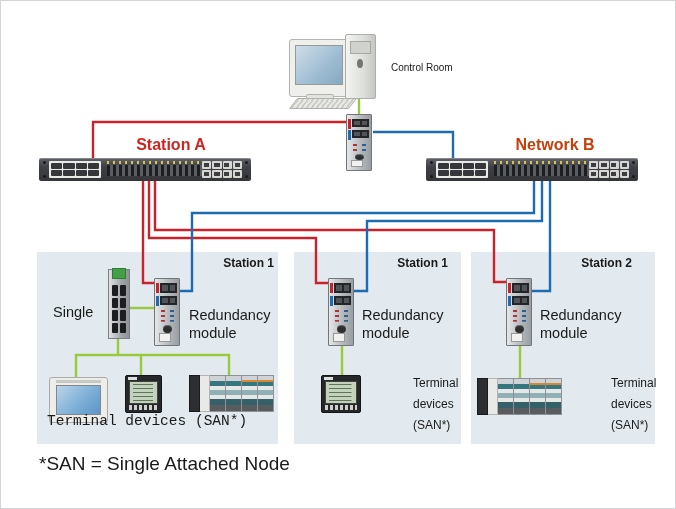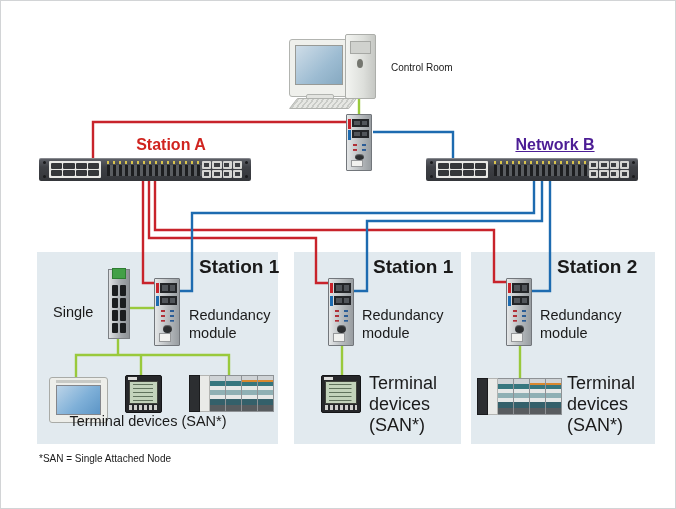--- a/index.html
+++ b/index.html
@@ -4,30 +4,30 @@
 <style>
   html,body{margin:0;padding:0;background:#fff;}
   .canvas{position:relative;width:674px;height:507px;background:#ffffff;border:1px solid #d2d4d6;
           font-family:"Liberation Sans", sans-serif;color:#1a1a1a;overflow:hidden;}
   svg.wires{position:absolute;left:0;top:0;width:676px;height:509px;z-index:2;}
   .device{position:absolute;z-index:3;}
   .label{position:absolute;z-index:4;white-space:nowrap;}
 
   
   .station-box{position:absolute;top:251px;height:192px;background:#e2eaef;z-index:1;}
-  .station-name{font-weight:bold;font-size:19px;text-align:right;}
+  .station-name{font-weight:bold;font-size:12px;text-align:right;}
 
   
   .t-control{font-size:10px;}
   .t-network{font-weight:bold;font-size:16px;text-align:center;width:104px;}
   .t-red{color:#d0241f;}
-  .t-blue{color:#4c1d95;text-decoration:underline;}
+  .t-blue{color:#c2410c;}
   .t-label{font-size:14.5px;line-height:18px;}
-  .t-terminal{font-size:18px;line-height:21px;white-space:nowrap;}
-  .t-foot{font-size:10px;}
+  .t-terminal{font-size:12px;line-height:21px;white-space:nowrap;margin-left:44px;}
+  .t-foot{font-size:19px;}
 
   
   .rack{width:212px;height:23px;background:linear-gradient(#60636a,#3e4045 40%,#34363a);
         border-radius:2px;box-shadow:inset 0 1px 0 rgba(255,255,255,.25);}
   .rack .screws{position:absolute;top:3px;bottom:3px;width:6px;display:flex;flex-direction:column;justify-content:space-between;}
   .rack .screws i{width:3px;height:3px;border-radius:50%;background:#191a1c;margin:0 auto;}
   .rack .screws.sl{left:2px;} .rack .screws.sr{right:2px;}
   .rack .panel{position:absolute;left:10px;top:3px;width:52px;height:17px;background:#e9e9e6;border-radius:1px;
                display:grid;grid-template-columns:repeat(4,1fr);grid-template-rows:repeat(2,1fr);gap:1px;padding:2px;box-sizing:border-box;}
   .rack .panel i{background:#35373a;border-radius:1px;}
@@ -268,21 +268,21 @@
     <div class="rec-btns"></div>
   </div>
   <div class="device io" style="left:188px;top:374px;">
     <div class="cpu"></div>
     <div class="wht"></div>
     <div class="mod"></div>
     <div class="mod"></div>
     <div class="mod alt"></div>
     <div class="mod alt"></div>
   </div>
-  <div class="label t-label" style="left:46px;top:411px;width:202px;text-align:center;">Terminal devices (SAN*)</div>
+  <div class="label t-label" style="left:46px;top:411px;width:202px;text-align:left;font-family:Liberation Mono, monospace;">Terminal devices (SAN*)</div>
 
   <div class="label station-name" style="left:372px;top:255px;width:75px;">Station 1</div>
 
   <div class="device rmodule" style="left:327px;top:277px;height:68px;">
     <div class="rm-port red">
         <i></i>
         <i></i>
       </div>
     <div class="rm-port blue">
         <i></i>

